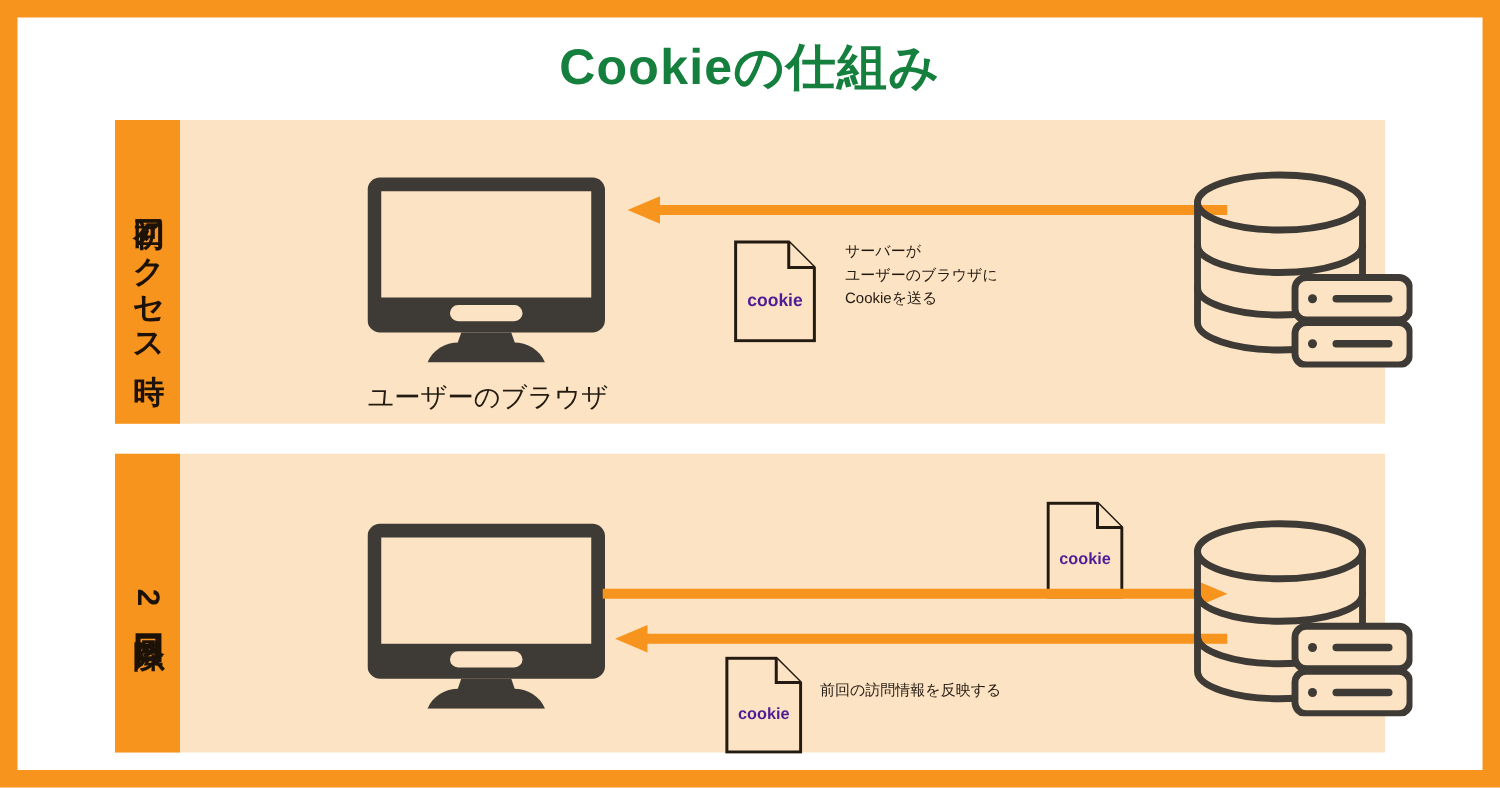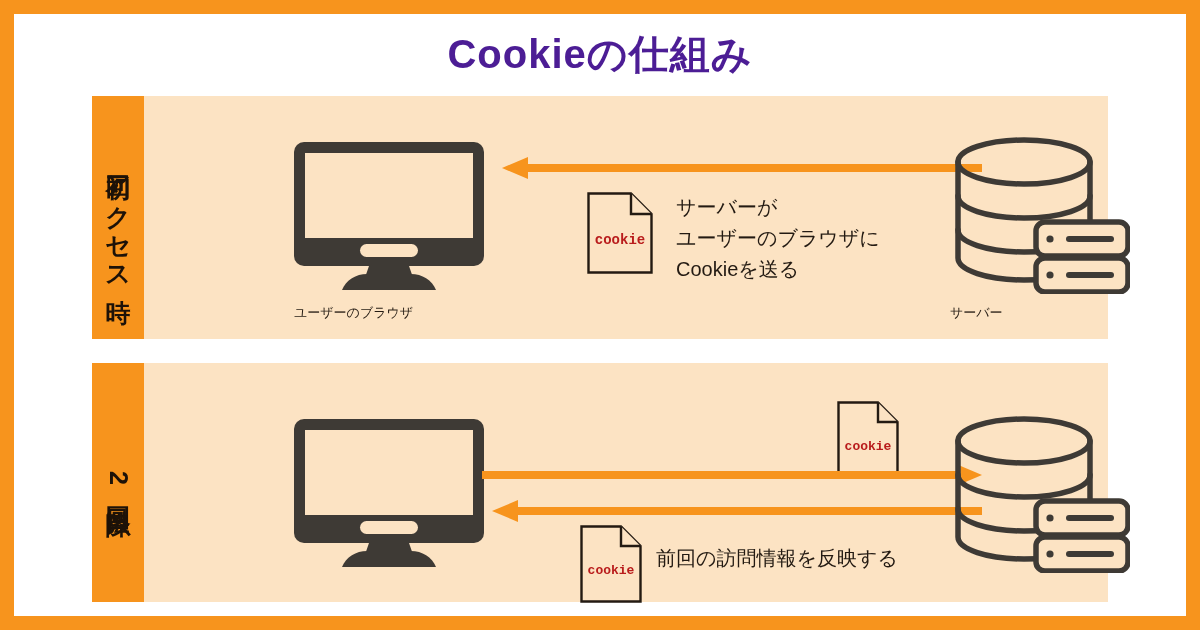--- a/index.html
+++ b/index.html
@@ -16,21 +16,21 @@
     border:14px solid #F7941D;
     background:#ffffff;
   }
   
   .title{
     position:absolute;
     left:0;right:0;top:18px;
     text-align:center;
     font-size:40px;
     font-weight:bold;
-    color:#4c1d95;
+    color:#15803d;
     letter-spacing:1px;
     line-height:1.1;
   }
   
   .panel{
     position:absolute;
     left:78px;
     width:1016px;
     background:#FCE3C3;
     box-sizing:border-box;
@@ -65,48 +65,48 @@
   .monitor{position:absolute;}
   .monitor svg{display:block;}
 
   
   .server{position:absolute;}
   .server svg{display:block;}
 
   
   .caption{
     position:absolute;
-    text-align:left;
-    font-size:13px;
+    text-align:right;
+    font-size:21px;
     color:#231a12;
     white-space:nowrap;
     font-weight:500;
   }
 
   
   .arrow{position:absolute;}
   .arrow svg{display:block;}
 
   
   .cookie{position:absolute;}
   .cookie svg{display:block;}
   .cookie-text{
     position:absolute;
     left:0;right:0;
     text-align:center;
     font-size:14px;
     font-weight:bold;
-    color:#b91c1c;
-    font-family:Liberation Mono, monospace;
+    color:#4c1d95;
+    font-family:Liberation Sans, sans-serif;
   }
 
   
   .flowtext{
     position:absolute;
-    font-size:20px;
+    font-size:12px;
     line-height:1.55;
     color:#231a12;
     white-space:pre-line;
   }
   .flowtext.right{text-align:right;}
 </style>
 </head>
 <body>
 
 <div class="page">
@@ -162,21 +162,20 @@
           <g>
             <rect x="86" y="86" width="92" height="34" rx="9" fill="#FCE3C3" stroke="#3E3A35" stroke-width="5.5"></rect>
             <rect x="86" y="122" width="92" height="34" rx="9" fill="#FCE3C3" stroke="#3E3A35" stroke-width="5.5"></rect>
             <circle cx="100" cy="103" r="3.6" fill="#3E3A35"></circle>
             <circle cx="100" cy="139" r="3.6" fill="#3E3A35"></circle>
             <rect x="116" y="100" width="48" height="6" rx="3" fill="#3E3A35"></rect>
             <rect x="116" y="136" width="48" height="6" rx="3" fill="#3E3A35"></rect>
           </g>
         </svg>
       </div>
-      <div class="caption" style="left:806px;top:208px;width:180px;">サーバー</div>
 
     </div>
   </div>
 
   <div class="panel panel-2">
 
     <div class="tab">
       <span class="tab-label">2回目以降</span>
     </div>
 

